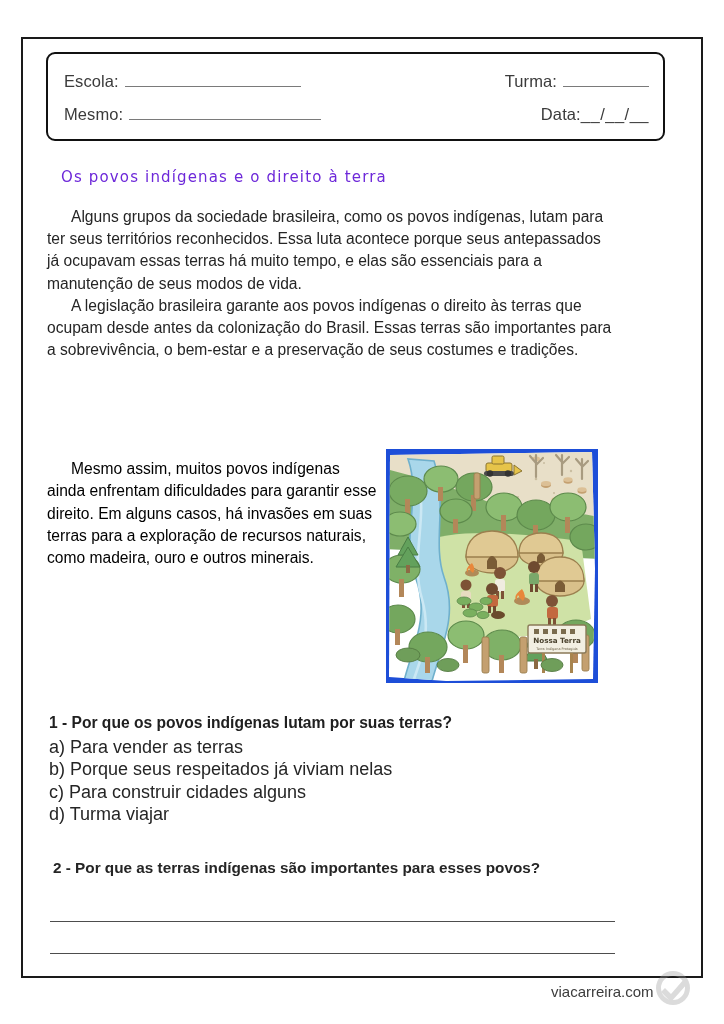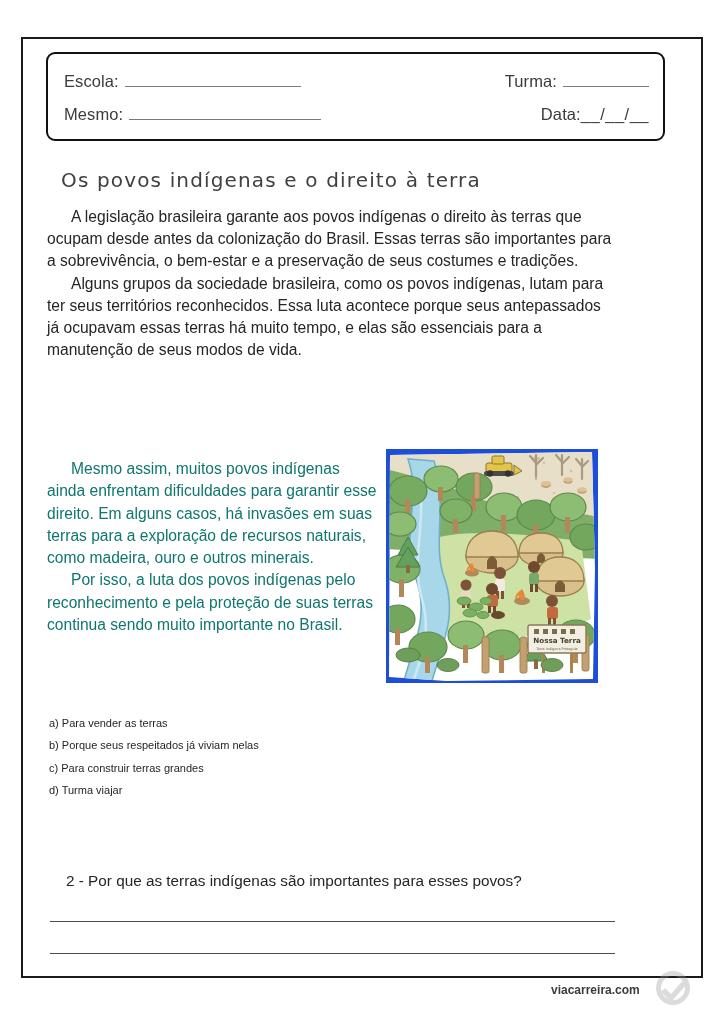--- a/index.html
+++ b/index.html
@@ -62,22 +62,22 @@
   .hdr-spacer { flex: 1 1 auto; }
   .hdr-label.second { margin-left: 28px; }
   .hdr-date-val { letter-spacing: 0.5px; }
 
   
   .doc-title {
     position: absolute;
     left: 61px;
     top: 168px;
     font-family: "DejaVu Sans", sans-serif;
-    font-size: 20px;
-    color: #404040;
+    font-size: 15px;
+    color: #6d28d9;
     letter-spacing: 1.15px;
     font-weight: 400;
   }
 
   
   .body-col {
     position: absolute;
     left: 47px;
     top: 206px;
     width: 567px;
@@ -105,21 +105,21 @@
 
   
   .wrap-col {
     position: absolute;
     left: 47px;
     top: 458px;
     width: 330px;
     font-family: "Liberation Sans", sans-serif;
     font-size: 15.6px;
     line-height: 22.3px;
-    color: #0f766e;
+    color: #000000;
   }
   .wrap-col p {
     margin: 0;
     text-indent: 24px;
   }
 
   
   .q-block {
     position: absolute;
     left: 49px;
@@ -128,30 +128,30 @@
     color: #202020;
   }
   .q1 { top: 712px; }
   .q-title {
     font-size: 15.6px;
     font-weight: bold;
     margin: 0 0 2px 0;
     line-height: 22px;
   }
   .q-option {
-    font-size: 11px;
+    font-size: 18px;
     line-height: 22.3px;
     margin: 0;
     color: #252525;
   }
   .q2 { top: 853px; }
   .q2-title {
     font-size: 15.3px;
-    font-weight: normal;
-    margin: 17px;
+    font-weight: bold;
+    margin: 4px;
     line-height: 22px;
     color: #252525;
   }
 
   .answer-lines {
     position: absolute;
     left: 50px;
     top: 890px;
     width: 565px;
   }
@@ -164,23 +164,22 @@
   .footer-wm {
     position: absolute;
     left: 551px;
     top: 983px;
     display: flex;
     align-items: center;
     gap: 6px;
   }
   .footer-wm-text {
     font-family: "Liberation Sans", sans-serif;
-    font-size: 12px;
+    font-size: 15px;
     color: #3c3c3c;
-    font-weight: bold;
   }
   .wm-check {
     position: absolute;
     left: 653px;
     top: 968px;
     width: 40px;
     height: 40px;
     opacity: 0.35;
   }
 </style>
@@ -205,22 +204,22 @@
     <span class="hdr-spacer"></span>
     <span class="hdr-label second">Data:</span>
     <span class="hdr-date-val">__/__/__</span>
   </div>
 
 </div>
 
 <div class="doc-title">Os povos indígenas e o direito à terra</div>
 
 <div class="body-col">
+  <p>Alguns grupos da sociedade brasileira, como os povos indígenas, lutam para ter seus territórios reconhecidos. Essa luta acontece porque seus antepassados já ocupavam essas terras há muito tempo, e elas são essenciais para a manutenção de seus modos de vida.</p>
   <p>A legislação brasileira garante aos povos indígenas o direito às terras que ocupam desde antes da colonização do Brasil. Essas terras são importantes para a sobrevivência, o bem-estar e a preservação de seus costumes e tradições.</p>
-  <p>Alguns grupos da sociedade brasileira, como os povos indígenas, lutam para ter seus territórios reconhecidos. Essa luta acontece porque seus antepassados já ocupavam essas terras há muito tempo, e elas são essenciais para a manutenção de seus modos de vida.</p>
 </div>
 
 <div class="illus">
   <svg width="212" height="234" viewBox="0 0 212 234" xmlns="http://www.w3.org/2000/svg">
     <defs>
       <clipPath id="frame">
         <path d="M4,6 L206,3 L209,120 L207,230 L60,232 L3,228 Z"></path>
       </clipPath>
     </defs>
     <g clip-path="url(#frame)">
@@ -404,27 +403,27 @@
         <ellipse cx="22" cy="206" rx="12" ry="7"></ellipse>
         <ellipse cx="62" cy="216" rx="11" ry="6.5"></ellipse>
         <ellipse cx="166" cy="216" rx="11" ry="6.5"></ellipse>
       </g>
     </g>
   </svg>
 </div>
 
 <div class="wrap-col">
   <p>Mesmo assim, muitos povos indígenas ainda enfrentam dificuldades para garantir esse direito. Em alguns casos, há invasões em suas terras para a exploração de recursos naturais, como madeira, ouro e outros minerais.</p>
-  <p>Por isso, a luta dos povos indígenas pelo reconhecimento e pela proteção de suas terras continua sendo muito importante no Brasil.</p>
 </div>
 
 <div class="q-block q1">
+  <p class="q-title"><span>1 - </span><span>Por que os povos indígenas lutam por suas terras?</span></p>
   <p class="q-option">a) Para vender as terras</p>
   <p class="q-option">b) Porque seus respeitados já viviam nelas</p>
-  <p class="q-option">c) Para construir terras grandes</p>
+  <p class="q-option">c) Para construir cidades alguns</p>
   <p class="q-option">d) Turma viajar</p>
 </div>
 
 <div class="q-block q2">
   <p class="q2-title"><span>2 - </span><span>Por que as terras indígenas são importantes para esses povos?</span></p>
 </div>
 
 <div class="answer-lines">
   <div class="answer-line"></div>
   <div class="answer-line"></div>

